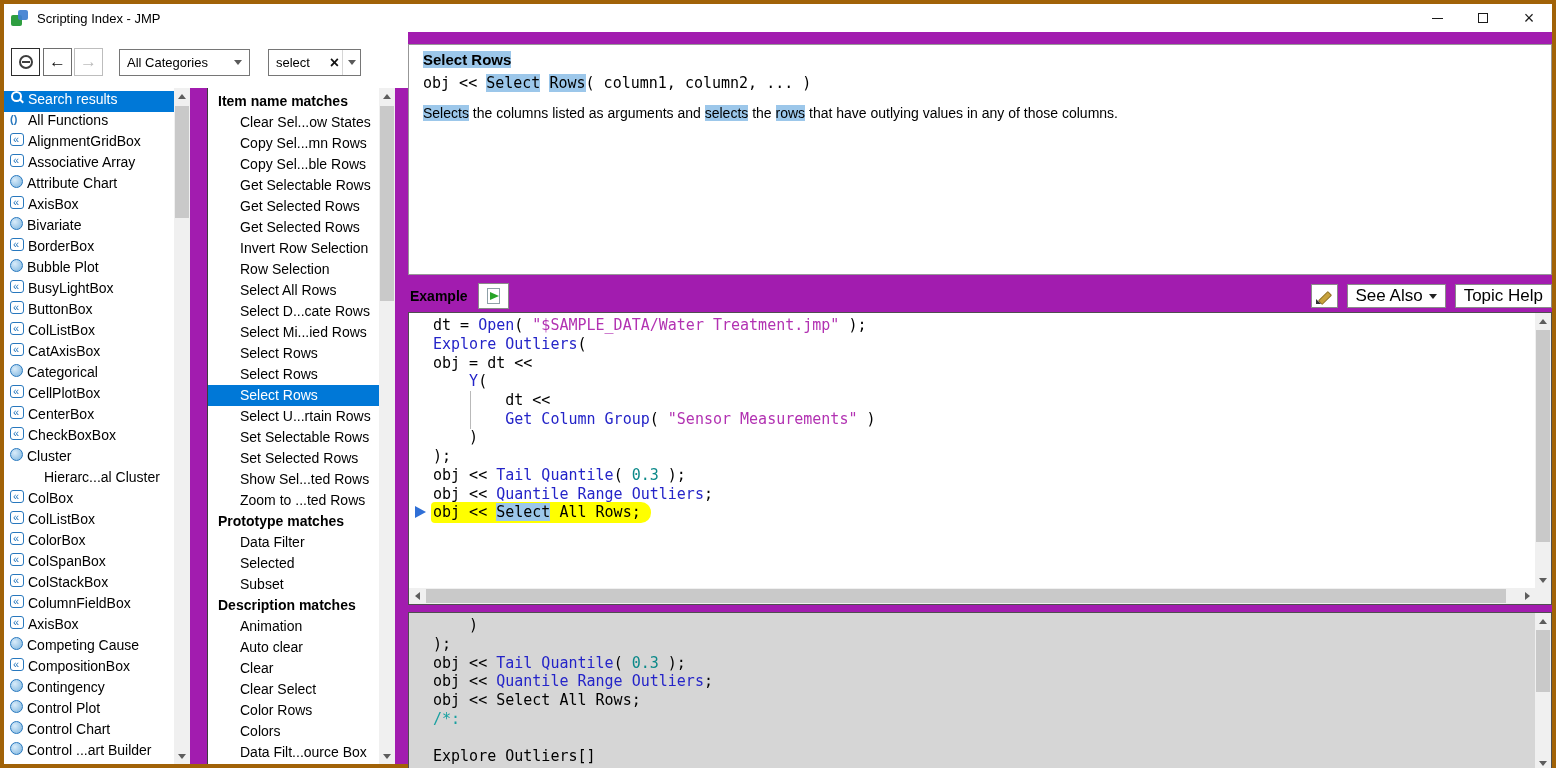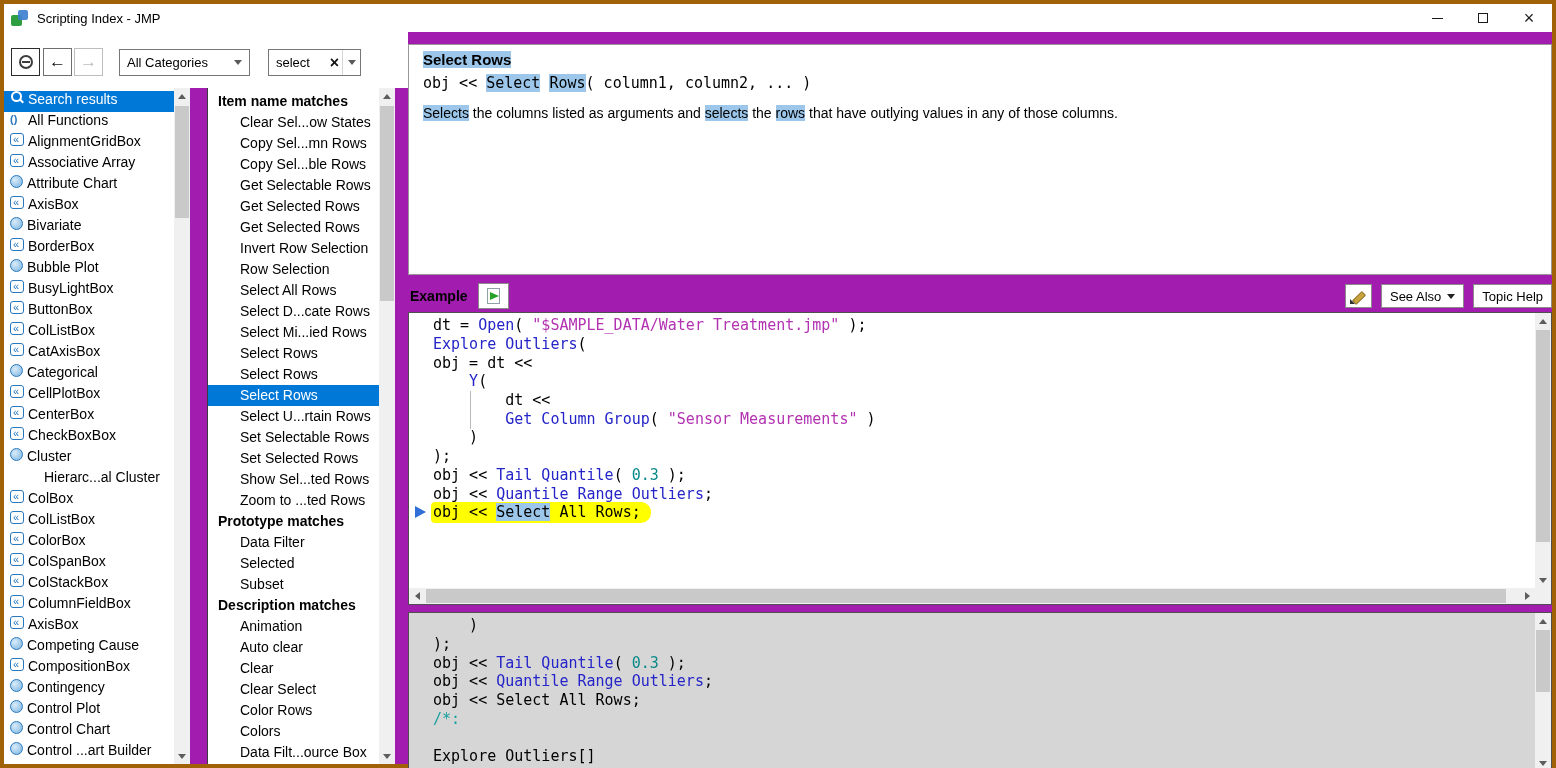--- a/index.html
+++ b/index.html
@@ -86,21 +86,21 @@
   .d-sig { font-family:"DejaVu Sans Mono",monospace; font-size:15px; margin-top:4px; white-space:pre; }
   .d-desc { font-size:14px; margin-top:13px; }
 
   
   .example-bar { position:absolute; left:404px; top:276px; width:1144px; height:32px; display:flex; align-items:center; }
   .example-label { font-weight:bold; font-size:14px; margin-left:2px; }
   .run-btn { margin-left:10px; width:31px; height:26px; border:1px solid #8a8a8a; background:#fff; display:flex; align-items:center; justify-content:center; }
   .run-icon { width:13px; height:16px; border:1px solid #8fa0a8; background:#fff; position:relative; }
   .run-icon::after { content:""; position:absolute; left:2px; top:3px; width:0; height:0; border-top:4px solid transparent; border-bottom:4px solid transparent; border-left:9px solid #27a327; }
   .spacer { flex:1; }
-  .tool-btn { height:24px; border:1px solid #8a8a8a; background:#fff; display:flex; align-items:center; font-size:13px; padding:0 8px; margin-left:9px; font-family:inherit; }
+  .tool-btn { height:24px; border:1px solid #8a8a8a; background:#fff; display:flex; align-items:center; font-size:17px; padding:0 8px; margin-left:9px; font-family:inherit; }
   .tool-btn .caret { margin-left:6px; }
   .tool-btn.icon-only { width:27px; justify-content:center; padding:0; }
   .edit-icon { width:16px; height:16px; position:relative; }
   .edit-icon::before { content:""; position:absolute; left:2px; top:7px; width:12px; height:4px; background:#c8a23c; border:1px solid #8d6f20; transform:rotate(-45deg); border-radius:1px; }
   .edit-icon::after { content:""; position:absolute; left:0; bottom:0; width:0; height:0; border-left:5px solid #333; border-top:5px solid transparent; }
 
   
   .code-box { position:absolute; left:404px; top:308px; width:1144px; height:293px; border:1px solid #4f4f4f; background:#fff; }
   .log-box  { position:absolute; left:404px; top:608px; width:1144px; height:160px; border:1px solid #4f4f4f; background:#d6d6d6; }
   .code-area { position:absolute; left:0; top:0; right:16px; bottom:16px; overflow:hidden; padding-top:3px;

